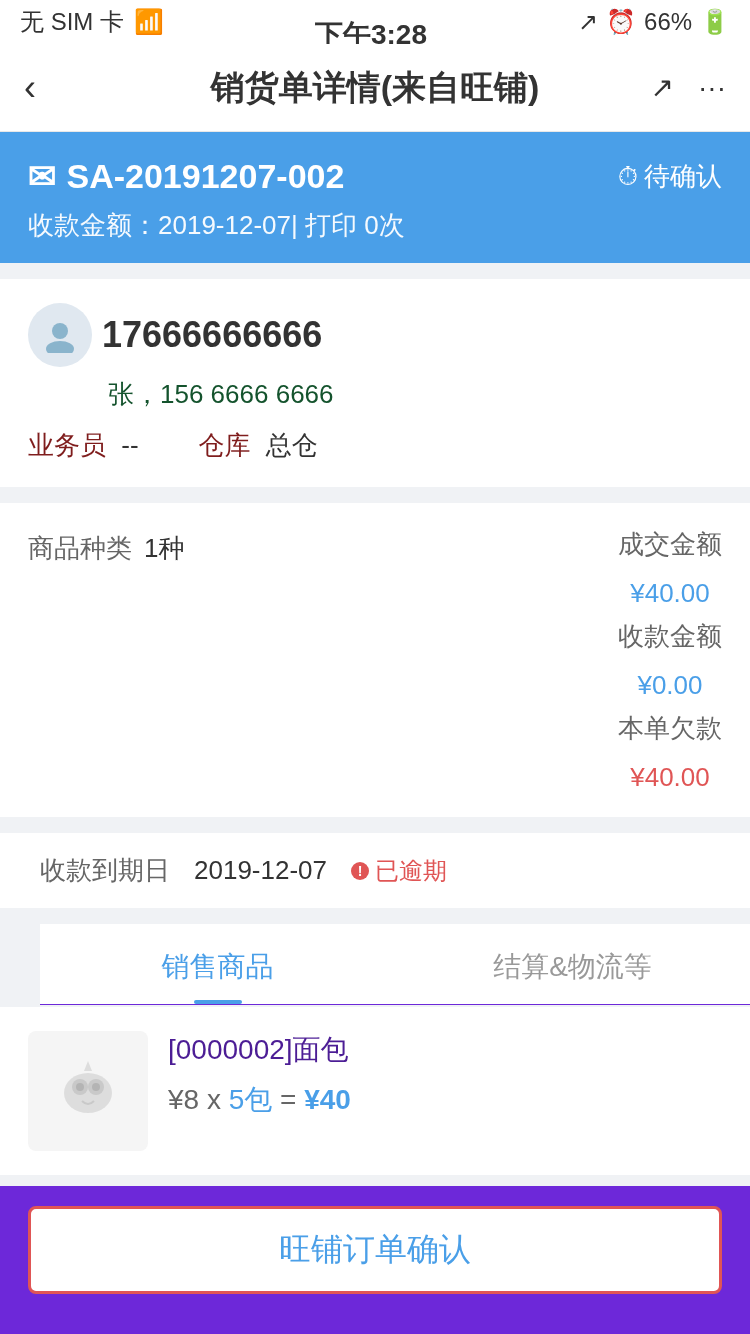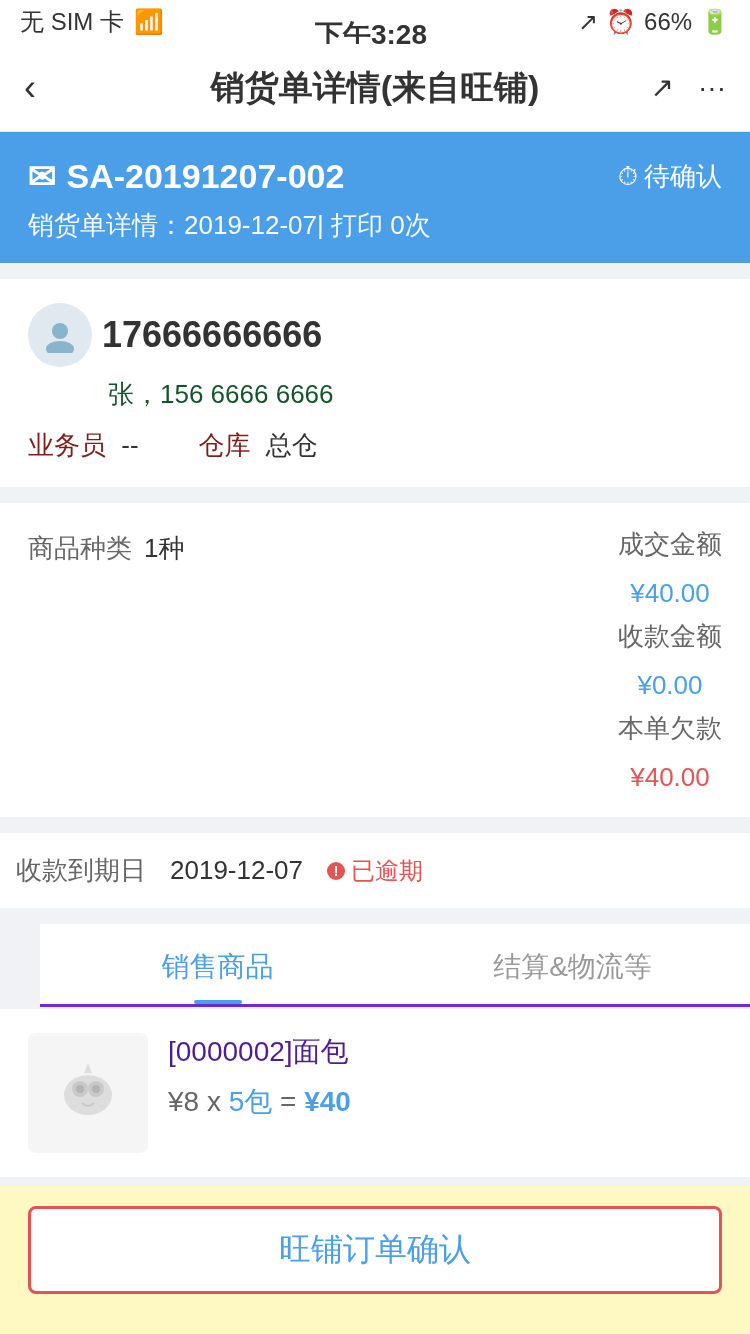--- a/index.html
+++ b/index.html
@@ -171,21 +171,21 @@
       flex-direction: column;
     }
     .amount-label { color: #666; }
     .amount-value { font-weight: 500; }
     .amount-blue { color: #4a9fe8; }
     .amount-red { color: #e05555; }
 
     
     .due-card {
       background: #fff;
-      padding: 20px 16px;
+      padding: 20px 40px;
       margin-top: 16px;
       display: flex;
       align-items: center;
       gap: 12px;
       font-size: 26px;
       color: #666;
     }
     .due-label { color: #666; }
     .due-date { color: #333; margin: 0 12px; }
     .overdue-badge {
@@ -206,21 +206,21 @@
       color: #fff;
       font-size: 14px;
       font-weight: 700;
     }
 
     
     .tabs-bar {
       background: #fff;
       display: flex;
       margin-top: 16px;
-      border-bottom: 3px solid #6d28d9;
+      border-bottom: 1px solid #6d28d9;
       margin-left: 40px;
     }
     .tab-item {
       flex: 1;
       text-align: center;
       padding: 24px 0 18px;
       font-size: 28px;
       color: #999;
       cursor: pointer;
       position: relative;
@@ -277,21 +277,21 @@
     }
     .qty-highlight { color: #4a9fe8; }
     .total-highlight { color: #4a9fe8; font-weight: 600; }
 
     
     .bottom-area {
       position: fixed;
       bottom: 0;
       left: 0;
       width: 750px;
-      background: #fef9c3;
+      background: #6d28d9;
       padding: 20px 28px 40px;
     }
     .confirm-btn {
       width: 100%;
       height: 88px;
       border: 3px solid #e05555;
       border-radius: 8px;
       background: #fff;
       color: #4a9fe8;
       font-size: 32px;
@@ -333,21 +333,21 @@
     <div class="order-id">
       <span>✉</span>
       <span>SA-20191207-002</span>
     </div>
     <div class="order-status">
       <span>⏱</span>
       <span>待确认</span>
     </div>
   </div>
   <div class="order-date">
-    <span>销货单详情：</span><span>2019-12-07</span><span>| 打印</span> <span>0</span><span>次</span>
+    <span>收款金额：</span><span>2019-12-07</span><span>| 打印</span> <span>0</span><span>次</span>
   </div>
 </div>
 
 <div class="customer-card">
   <div class="customer-row">
     <div class="avatar">
       <svg width="36" height="36" viewBox="0 0 36 36">
         <circle cx="18" cy="14" r="8" fill="#8ab4cc"></circle>
         <ellipse cx="18" cy="32" rx="14" ry="8" fill="#8ab4cc"></ellipse>
       </svg>

